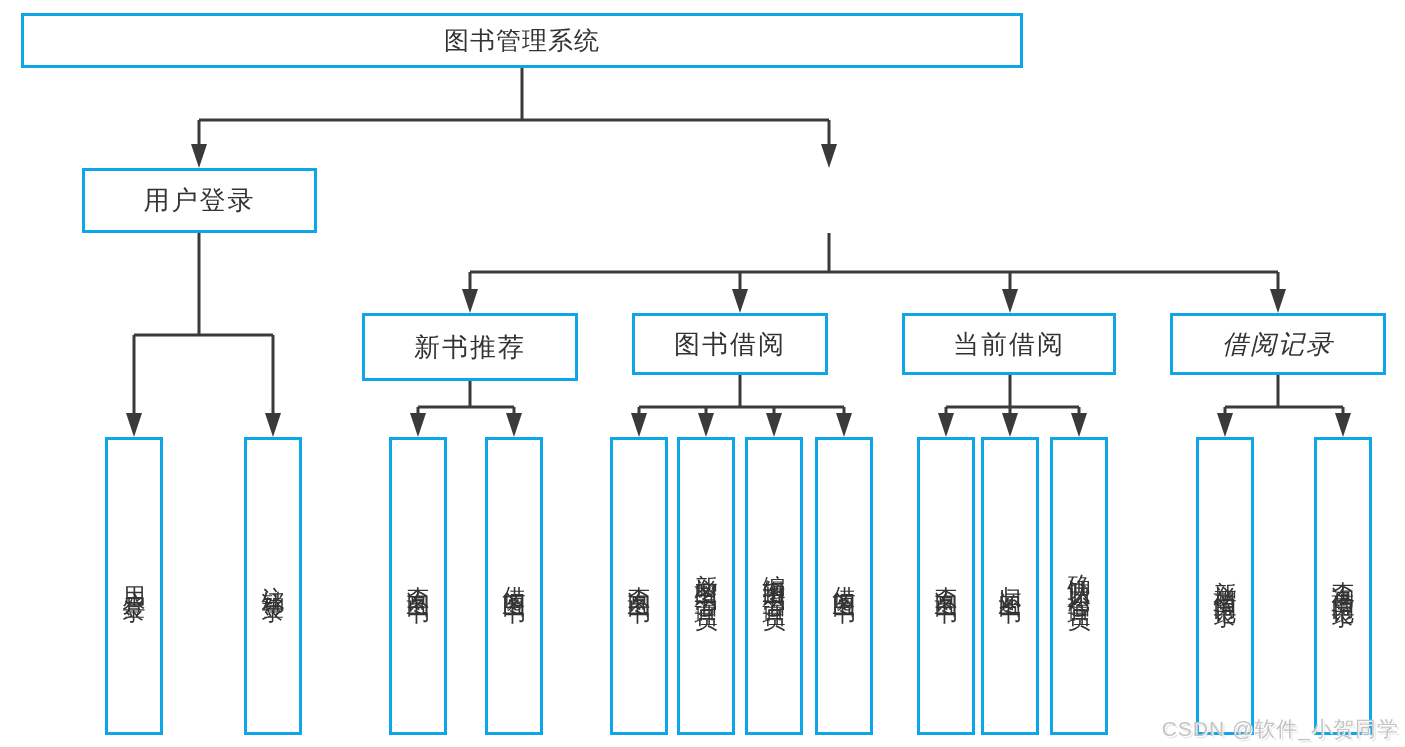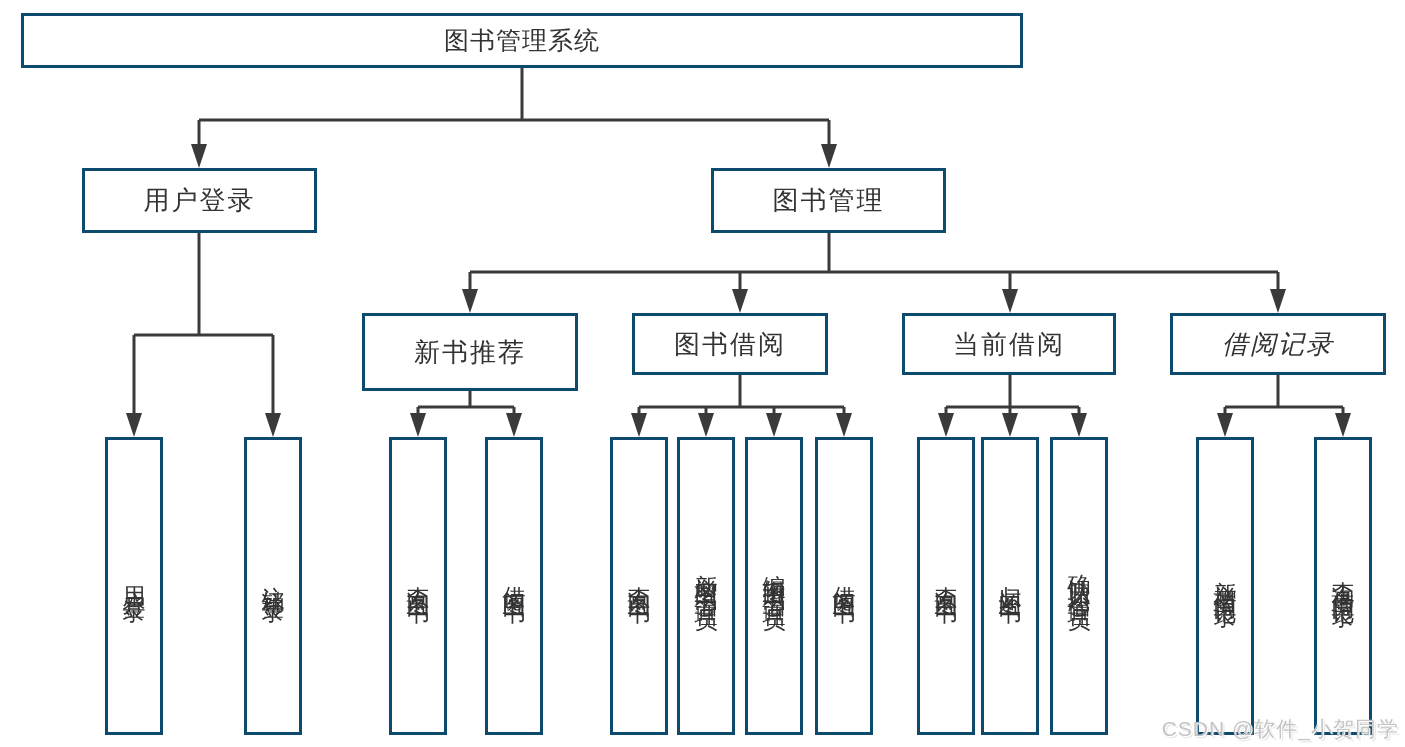--- a/index.html
+++ b/index.html
@@ -13,21 +13,21 @@
   }
   .wires {
     position: absolute;
     left: 0; top: 0;
     width: 1405px; height: 747px;
   }
   .node {
     position: absolute;
     box-sizing: border-box;
     background: #ffffff;
-    border: 3px solid #0c4a6e;
+    border: 3px solid #0ea5e9;
     color: #333333;
     display: flex;
     align-items: center;
     justify-content: center;
     font-size: 26px;
     letter-spacing: 2px;
     text-align: center;
     white-space: nowrap;
   }
   .node.root { font-size: 25px; letter-spacing: 1px; }
@@ -100,23 +100,22 @@
       <polygon points="1071,413 1087,413 1079,437"></polygon>
 
       <polygon points="1217,413 1233,413 1225,437"></polygon>
       <polygon points="1335,413 1351,413 1343,437"></polygon>
     </g>
   </svg>
 
   <div class="node root" style="left:21px; top:13px; width:1002px; height:55px;">图书管理系统</div>
 
   <div class="node" style="left:82px; top:168px; width:235px; height:65px;">用户登录</div>
-  <div class="node" style="left:711px; top:168px; width:235px; height:65px;">图书管理</div>
 
-  <div class="node" style="left:362px; top:313px; width:216px; height:78px;">新书推荐</div>
+  <div class="node" style="left:362px; top:313px; width:216px; height:68px;">新书推荐</div>
   <div class="node" style="left:632px; top:313px; width:196px; height:62px;">图书借阅</div>
   <div class="node" style="left:902px; top:313px; width:214px; height:62px;">当前借阅</div>
   <div class="node" style="left:1170px; top:313px; width:216px; height:62px;font-style:italic;">借阅记录</div>
 
   <div class="node leaf" style="left:105px; top:437px; width:58px; height:298px;">用户登录</div>
   <div class="node leaf" style="left:244px; top:437px; width:58px; height:298px;">注销登录</div>
 
   <div class="node leaf" style="left:389px; top:437px; width:58px; height:298px;">查询图书</div>
   <div class="node leaf" style="left:485px; top:437px; width:58px; height:298px;">借阅图书</div>
 

